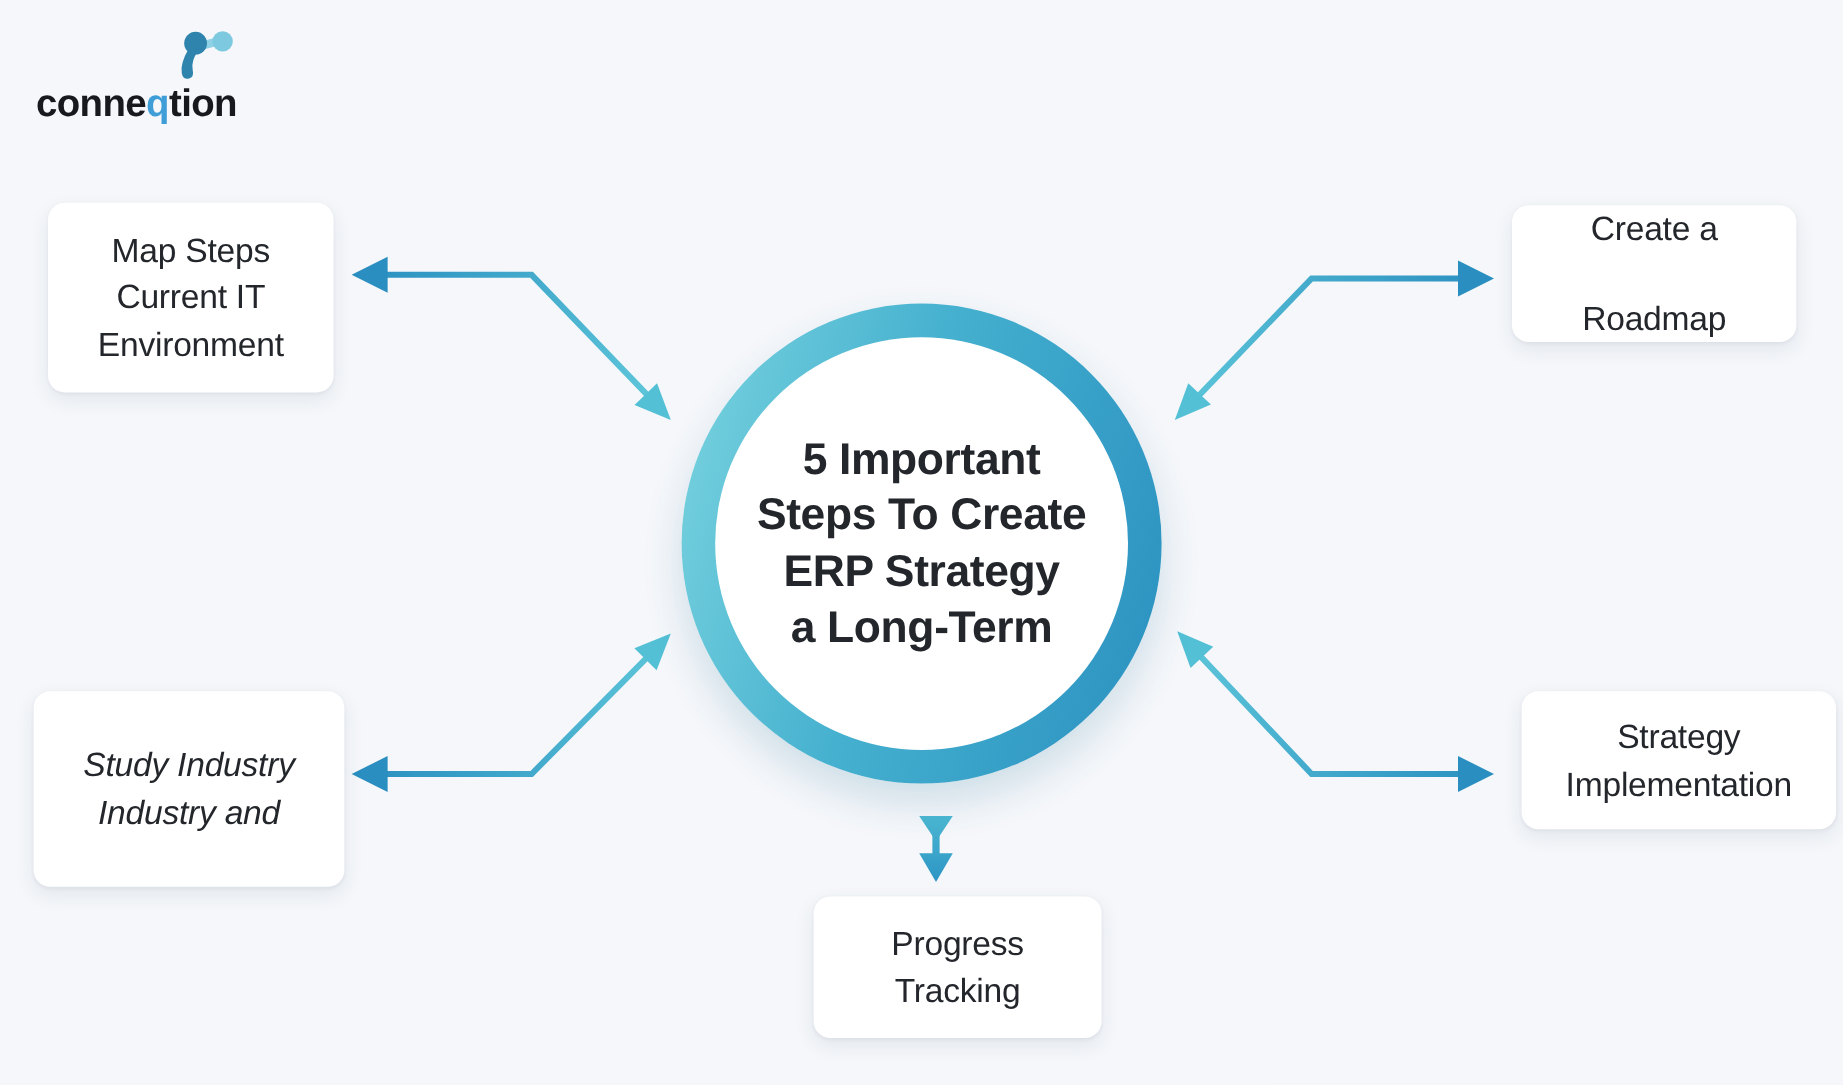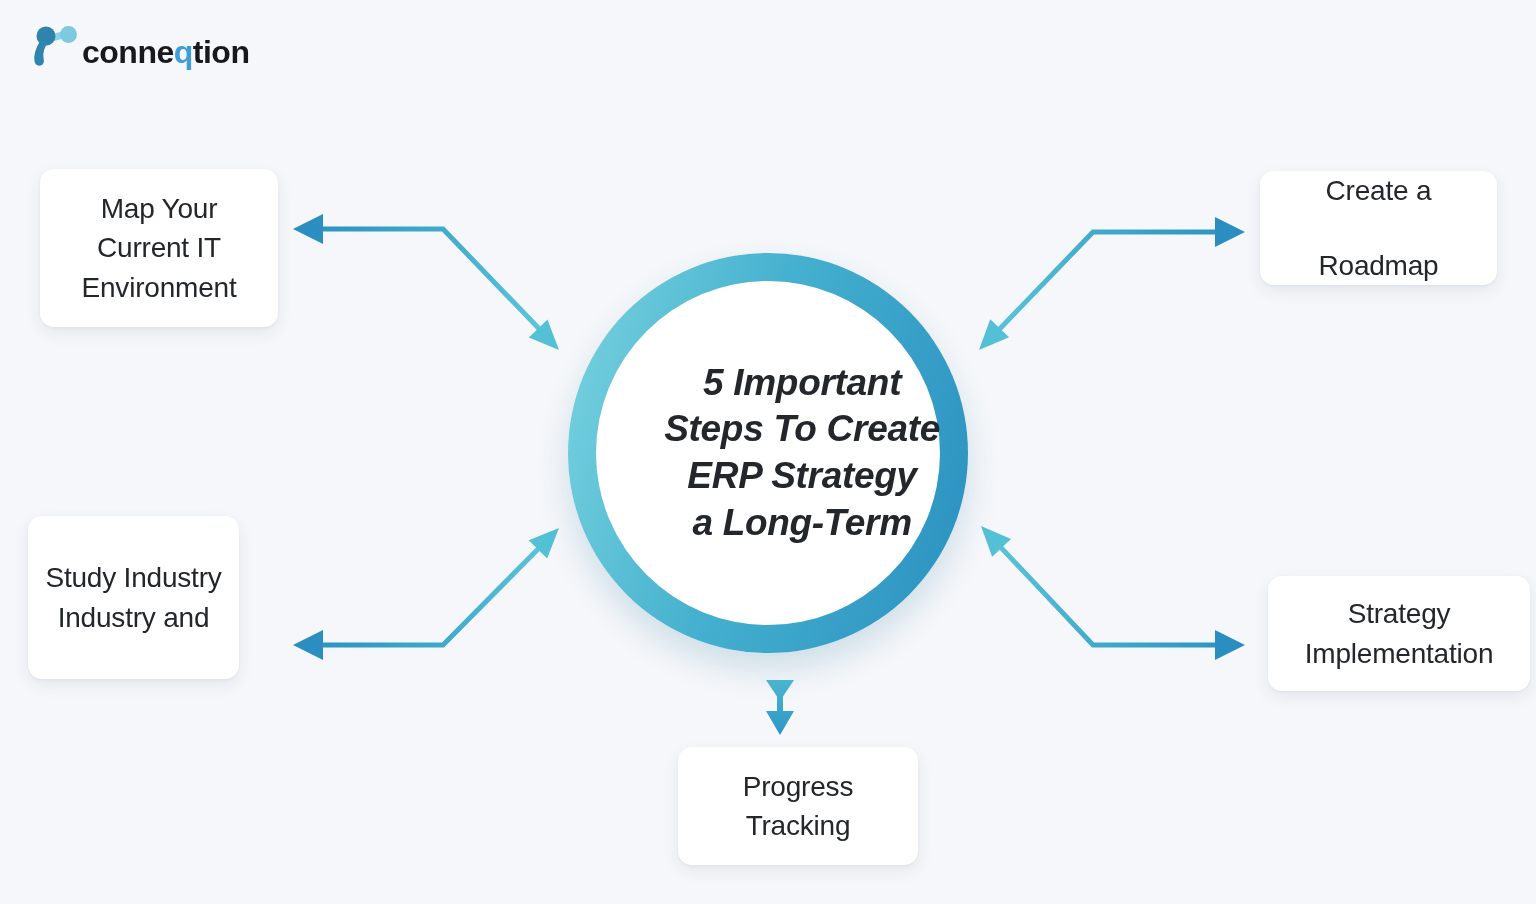--- a/index.html
+++ b/index.html
@@ -16,20 +16,21 @@
   }
 
   
   .logo {
     position: absolute;
     left: 30px;
     top: 22px;
     display: flex;
     align-items: flex-end;
     gap: 2px;
+    flex-direction: column;
   }
   .logo-icon { width: 50px; height: 50px; margin-bottom: -4px; }
   .logo-text {
     font-size: 32px;
     font-weight: 700;
     letter-spacing: -0.5px;
     color: #17191f;
     line-height: 1;
   }
   .logo-text .accent { color: #3f9ed8; }
@@ -54,23 +55,22 @@
     background: linear-gradient(105deg, #7ad4df 0%, #45b0cf 45%, #2a90c0 100%);
     box-shadow: 0 16px 32px rgba(35, 110, 150, 0.18);
   }
   .center-circle-inner {
     position: absolute;
     inset: 28px;
     border-radius: 50%;
     background: #ffffff;
     display: flex;
     align-items: center;
-    justify-content: flex-end;
+    justify-content: center;
     text-align: center;
-    font-style: italic;
   }
   .center-title {
     font-size: 37px;
     font-weight: 700;
     line-height: 1.26;
     color: #23262b;
     letter-spacing: -0.3px;
   }
 
   
@@ -85,21 +85,21 @@
     justify-content: center;
     text-align: center;
     font-size: 28px;
     font-weight: 500;
     line-height: 1.4;
     color: #23262b;
     letter-spacing: -0.2px;
   }
   .card-top-left      { left: 40px;   top: 169px; width: 238px; height: 158px; }
   .card-top-right     { left: 1260px; top: 171px; width: 237px; height: 114px; justify-content: space-between; }
-  .card-bottom-left   { left: 28px;   top: 516px; width: 211px; height: 163px; }
+  .card-bottom-left   { left: 28px;   top: 576px; width: 259px; height: 163px; font-style: italic; }
   .card-bottom-right  { left: 1268px; top: 576px; width: 262px; height: 115px; }
   .card-bottom-center { left: 648px;  top: 747px; width: 240px; height: 118px; margin-left: 30px; }
 </style>
 </head>
 <body>
 
 <div class="canvas">
 
   <div class="logo">
     <svg class="logo-icon" viewBox="0 0 50 50">
@@ -173,21 +173,21 @@
       <div class="center-title">
         <div>5 Important</div>
         <div>Steps To Create</div>
         <div>ERP Strategy</div>
         <div>a Long-Term</div>
       </div>
     </div>
   </div>
 
   <div class="step-card card-top-left">
-    <div>Map Your</div>
+    <div>Map Steps</div>
     <div>Current IT</div>
     <div>Environment</div>
   </div>
 
   <div class="step-card card-top-right">
     <div>Create a</div>
     <div>Roadmap</div>
   </div>
 
   <div class="step-card card-bottom-left">

